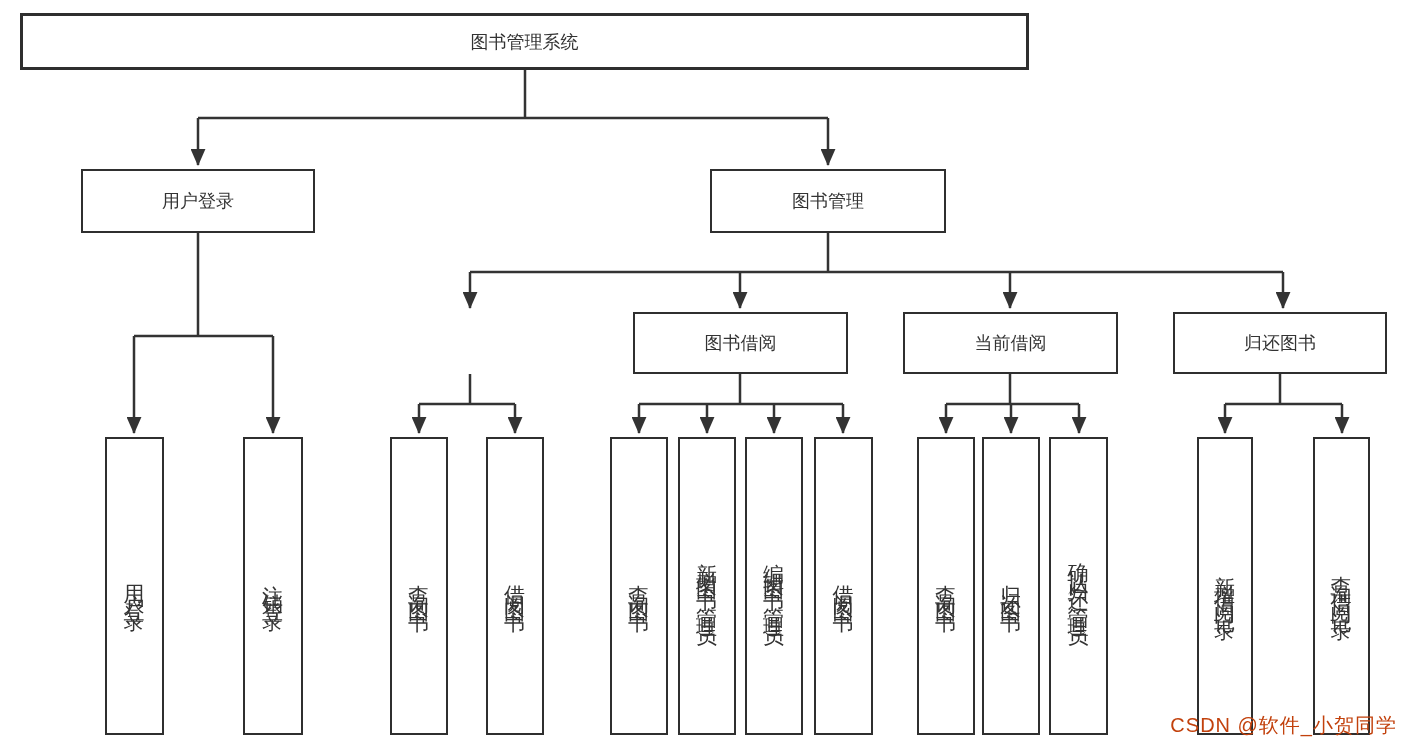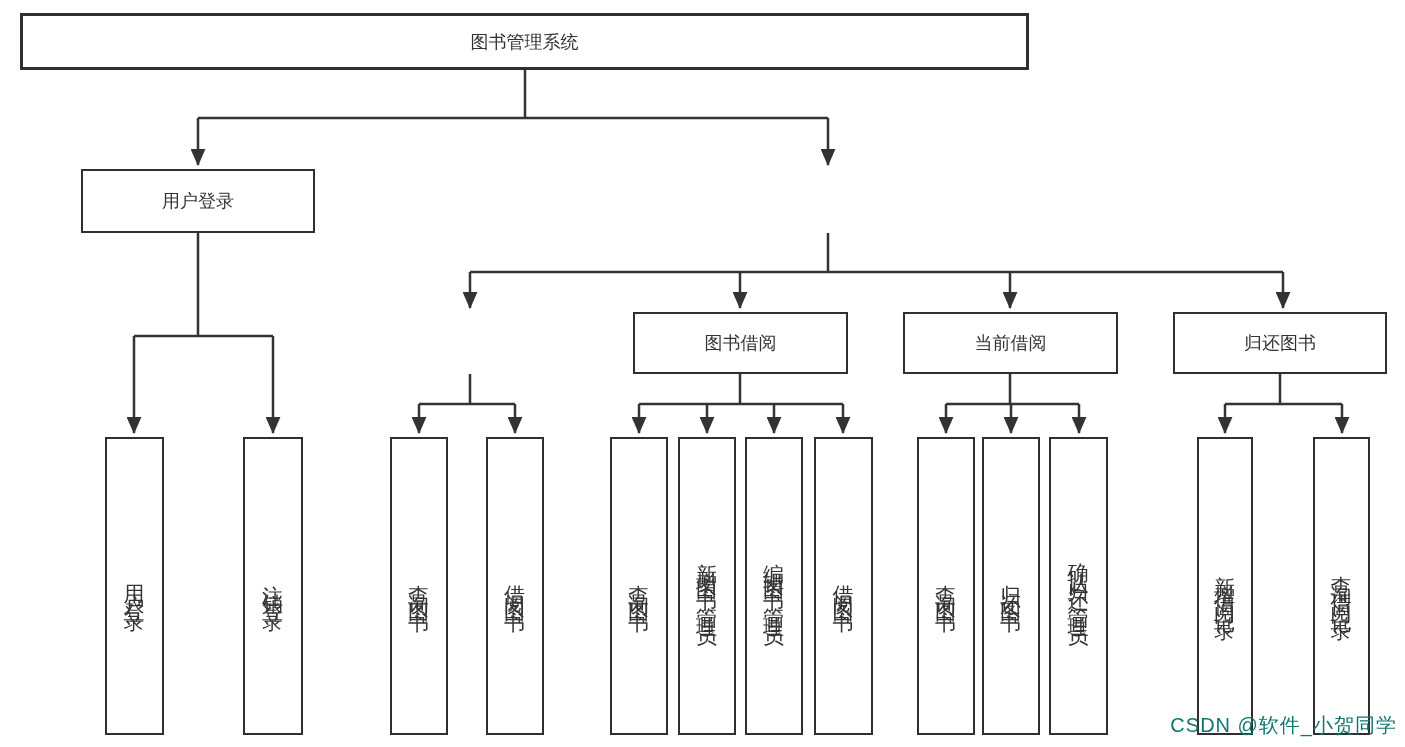--- a/index.html
+++ b/index.html
@@ -18,21 +18,21 @@
   .lvl2{top:169px;height:64px;}
   .lvl3{top:312px;height:62px;}
   .leaf{top:437px;height:298px;}
   .vtext{
     writing-mode:vertical-rl;text-orientation:mixed;
     font-size:21px;letter-spacing:9px;color:#333333;line-height:1;
     white-space:nowrap;
   }
   .watermark{
     position:absolute;right:8px;bottom:8px;z-index:3;
-    font-size:20px;color:#0f766e;letter-spacing:1px;
+    font-size:20px;color:#c2410c;letter-spacing:1px;
   }
 </style>
 </head>
 <body>
 
 <div class="stage">
 
   <svg class="connectors" width="1405" height="747" viewBox="0 0 1405 747">
     <defs>
       <marker id="arrow" markerUnits="userSpaceOnUse" markerWidth="18" markerHeight="15" viewBox="0 0 17 14" refX="15" refY="7" orient="auto">
@@ -70,20 +70,23 @@
       <path d="M1342,404 V433" marker-end="url(#arrow)"></path>
     </g>
   </svg>
 
   <div class="box root" style="left:20px;top:13px;width:1009px;height:57px">
     <span>图书管理系统</span>
   </div>
 
   <div class="box lvl2" style="left:81px;width:234px">
     <span>用户登录</span>
+  </div>
+  <div class="box lvl2" style="left:710px;width:236px">
+    <span>图书管理</span>
   </div>
 
   <div class="box lvl3" style="left:903px;width:215px">
     <span>当前借阅</span>
   </div>
   <div class="box lvl3" style="left:633px;width:215px">
     <span>图书借阅</span>
   </div>
   <div class="box lvl3" style="left:1173px;width:214px">
     <span>归还图书</span>

